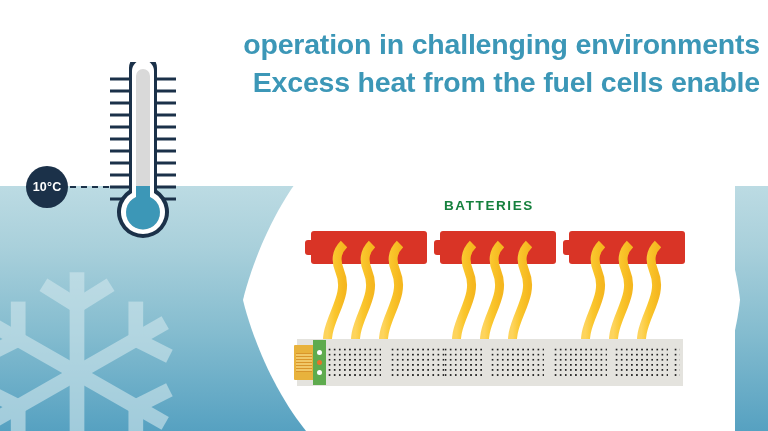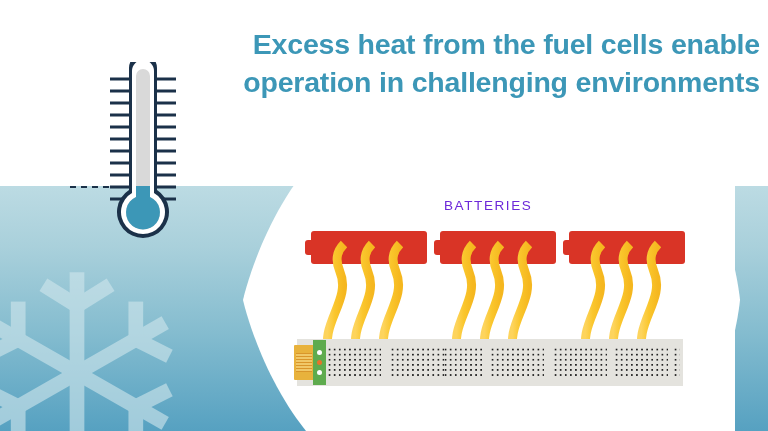--- a/index.html
+++ b/index.html
@@ -92,23 +92,23 @@
     left: 70px;
     top: 186px;
     width: 50px;
     height: 0;
     border-top: 2px dashed #1b3149;
   }
 
   
   .lbl {
     position: absolute;
-    color: #6d28d9;
+    color: #15803d;
     font-size: 13.5px;
-    font-weight: normal;
+    font-weight: bold;
     letter-spacing: 1.6px;
     white-space: nowrap;
   }
   #label-batteries { left: 444px; top: 198px; }
   #label-lamina   { left: 430px; top: 401px; letter-spacing: 1.1px; }
   #label-lamina .tm { font-size: 9px; vertical-align: super; letter-spacing: 0; }
 
   
   .battery {
     position: absolute;
@@ -216,22 +216,22 @@
     <path d="M 492 0 L 80 0 C 20 60 0 150 0 150 C 0 150 20 240 80 300 L 492 300 Z" fill="#ffffff"></path>
     <path d="M 0 0 L 492 0 L 492 300 L 0 300 Z" fill="none"></path>
     <path d="M 492 0 L 492 300 L 440 300 C 498 240 510 150 510 150 C 510 150 498 60 440 0 Z" fill="#ffffff"></path>
   </svg>
 
   <svg style="position:absolute;left:660px;top:150px;width:80px;height:300px;" viewBox="0 0 80 300" preserveAspectRatio="none">
     <path d="M 0 0 L 20 0 C 72 60 80 150 80 150 C 80 150 72 240 20 300 L 0 300 Z" fill="#ffffff"></path>
   </svg>
 
   <div class="title">
+    <span class="title-line">operation in challenging environments</span>
     <span class="title-line">Excess heat from the fuel cells enable</span>
-    <span class="title-line">operation in challenging environments</span>
   </div>
 
   <svg class="thermo" viewBox="0 0 110 190">
 
     <g stroke="#1b3149" stroke-width="3">
       <line x1="22" y1="17" x2="45" y2="17"></line>
       <line x1="22" y1="29" x2="45" y2="29"></line>
       <line x1="22" y1="41" x2="45" y2="41"></line>
       <line x1="22" y1="53" x2="45" y2="53"></line>
       <line x1="22" y1="65" x2="45" y2="65"></line>
@@ -257,20 +257,21 @@
 
     <path d="M 55 6 m -14 0 a 14 14 0 0 1 28 0 L 69 128 a 26 26 0 1 1 -28 0 Z" fill="#1b3149"></path>
 
     <path d="M 55 9 m -11 0 a 11 11 0 0 1 22 0 L 66 131 a 22 22 0 1 1 -22 0 Z" fill="#ffffff"></path>
 
     <path d="M 55 14 m -7 0 a 7 7 0 0 1 14 0 L 62 135 a 17 17 0 1 1 -14 0 Z" fill="#d9d9d9"></path>
 
     <path d="M 48 124 L 62 124 L 62 135 a 17 17 0 1 1 -14 0 Z" fill="#3c97b7"></path>
   </svg>
 
+  <div class="badge">10°C</div>
   <div class="dashline"></div>
 
   <div class="battery" id="battery-1"></div>
   <div class="battery" id="battery-2"></div>
   <div class="battery" id="battery-3"></div>
 
   <div class="lbl" id="label-batteries">BATTERIES</div>
 
   <svg class="waves" viewBox="0 0 768 431">
     <defs>

